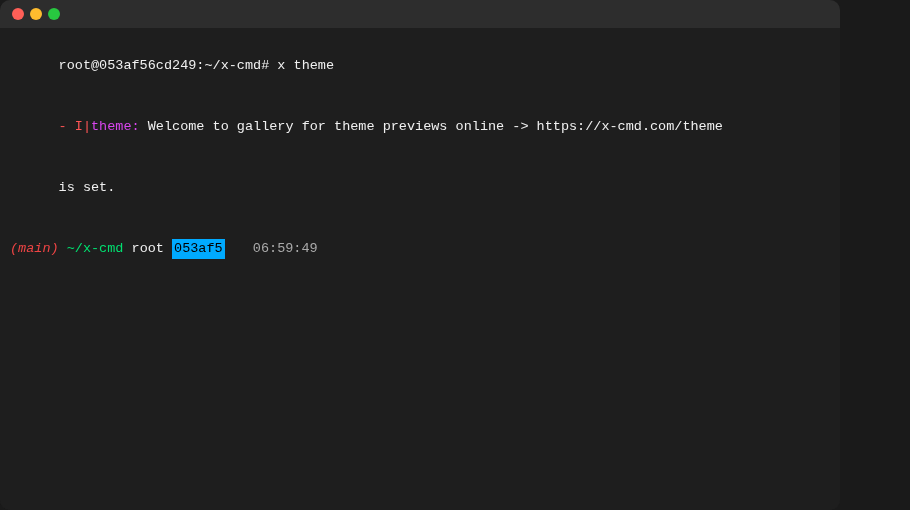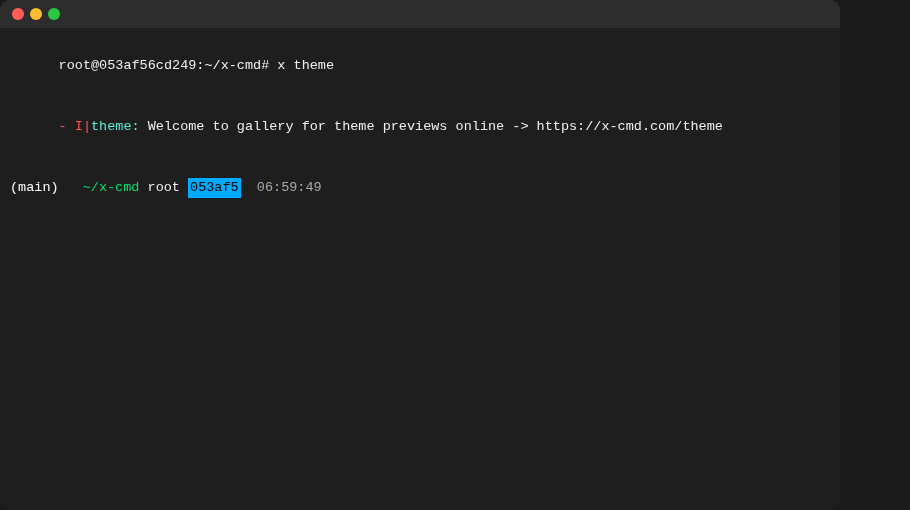--- a/index.html
+++ b/index.html
@@ -55,30 +55,30 @@
       color: #f0f0f0;
       line-height: 1.5;
     }
 
     .line {
       white-space: pre-wrap;
       word-break: break-all;
     }
 
     .c-white { color: #f0f0f0; }
-    .c-cyan { color: #ffffff; }
-    .c-green { color: #00e070; margin-left: 16px; }
+    .c-cyan { color: #ef4444; font-style: italic; }
+    .c-green { color: #00e070; }
     .c-blue-bg {
       background: #00aaff;
       color: #000;
       padding: 0 2px;
     }
-    .c-dim { color: #aaaaaa; }
+    .c-dim { color: #aaaaaa; padding-left: 12px; }
     .c-dash-red { color: #ff5555; }
-    .c-theme-label { color: #5eead4; }
+    .c-theme-label { color: #d946ef; }
 
     .prompt-line {
       display: flex;
       flex-wrap: wrap;
       align-items: baseline;
       gap: 0;
     }
   </style>
 </head>
 <body>
@@ -94,20 +94,23 @@
 
   <div class="terminal-body">
 
     <div class="line">
       <span class="c-white">root@053af56cd249:~/x-cmd#</span><span class="c-white"> x theme</span>
     </div>
 
     <div class="line">
       <span class="c-dash-red">- I|</span><span class="c-theme-label">theme:</span><span class="c-white"> Welcome to gallery for theme previews online -&gt; https://x-cmd.com/theme</span>
     </div>
+    <div class="line">
+      <span class="c-white">is set.</span>
+    </div>
 
     <div class="line">&nbsp;</div>
 
     <div class="line prompt-line">
       <span class="c-cyan">(main)&nbsp;</span><span class="c-green">~/x-cmd&nbsp;</span><span class="c-white">root&nbsp;</span><span class="c-blue-bg">053af5</span><span class="c-dim">&nbsp;&nbsp;06:59:49</span>
     </div>
     <div class="line">
       
     </div>
 

